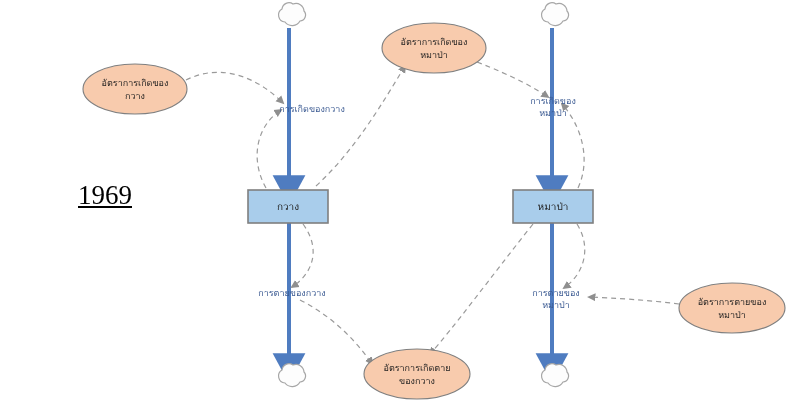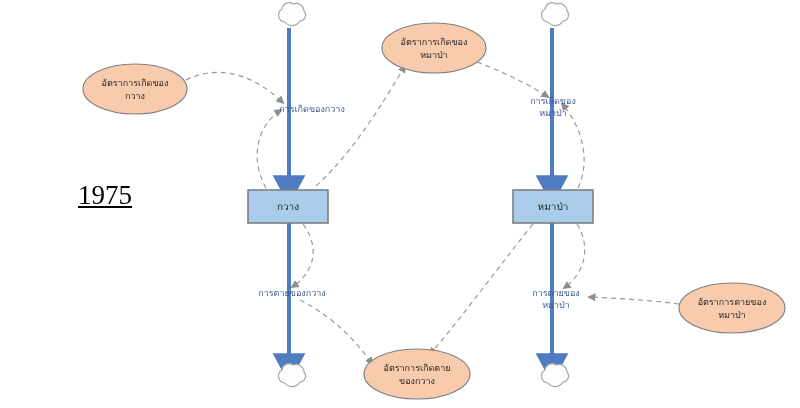--- a/index.html
+++ b/index.html
@@ -72,21 +72,21 @@
     text-decoration: underline;
     letter-spacing: 0px;
     white-space: nowrap;
   }
 </style>
 </head>
 <body>
 
 <div id="canvas">
 
-  <div class="year-text" style="left:78px; top:180px;">1975</div>
+  <div class="year-text" style="left:78px; top:180px;">1969</div>
 
   <svg class="layer" viewBox="0 0 800 408">
     <defs>
       <marker id="arrowBlue" markerWidth="9" markerHeight="9" refX="3.2" refY="4.5" orient="auto">
         <path d="M0,0.4 L7.6,4.5 L0,8.6 Z" fill="#4f7cc0"></path>
       </marker>
       <marker id="arrowGray" markerWidth="8" markerHeight="8" refX="5.4" refY="4" orient="auto">
         <path d="M0,0.6 L7,4 L0,7.4 Z" fill="#8f8f8f"></path>
       </marker>
     </defs>

